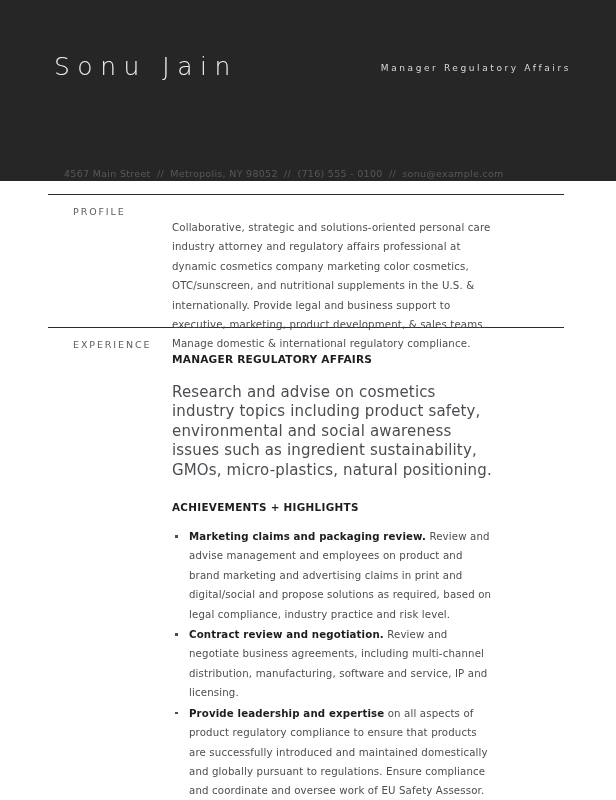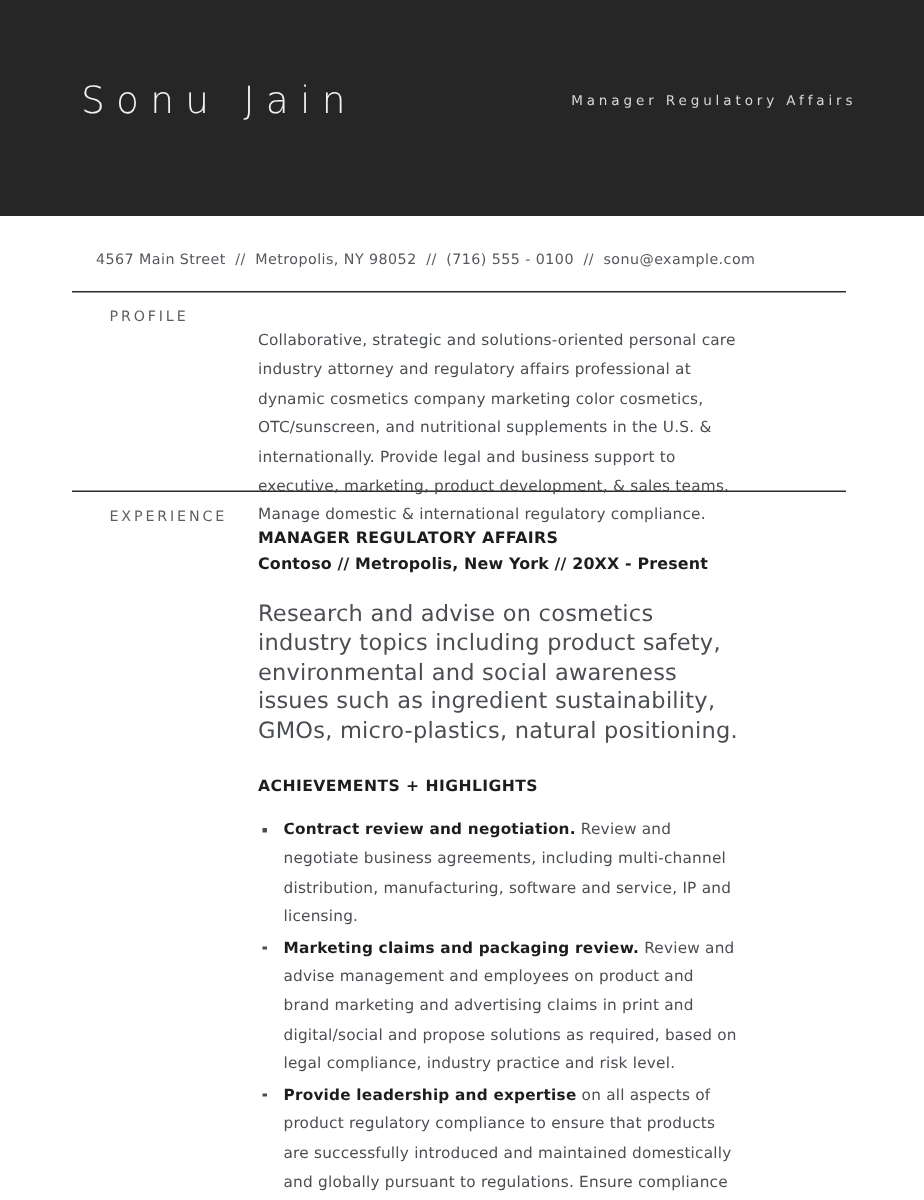--- a/index.html
+++ b/index.html
@@ -16,21 +16,21 @@
     position: relative;
     overflow: hidden;
   }
 
   
   .header-band {
     position: absolute;
     left: 0;
     top: 0;
     width: 616px;
-    height: 144px;
+    height: 181px;
     background: #262626;
   }
 
   .header-inner {
     position: absolute;
     left: 0;
     top: 0;
     width: 616px;
     height: 144px;
   }
@@ -205,24 +205,23 @@
   <div class="sec-label">PROFILE</div>
   <div class="sec-body">
     <div class="para">Collaborative, strategic and solutions-oriented  personal care industry attorney and regulatory affairs professional at dynamic cosmetics company marketing color cosmetics, OTC/sunscreen, and nutritional supplements in the U.S. &amp; internationally.  Provide legal and business support to executive, marketing, product development, &amp; sales teams. Manage domestic &amp; international  regulatory compliance.</div>
   </div>
 </div>
 
 <div class="section experience">
   <div class="sec-label">EXPERIENCE</div>
   <div class="sec-body">
     <div class="job-title">MANAGER REGULATORY AFFAIRS</div>
-    <div class="job-meta">Contoso // Metropolis, New York // 20XX - Present</div>
     <div class="job-desc">Research and advise on cosmetics industry topics including product safety, environmental and social awareness issues such as ingredient sustainability,  GMOs, micro-plastics, natural positioning.</div>
 
     <div class="ach-heading">ACHIEVEMENTS + HIGHLIGHTS</div>
 
     <ul class="ach-list" id="ach-list">
+        <li><span class="dot"></span><span class="lead">Marketing claims and packaging review.</span><span> Review and advise management and employees on product and brand marketing and advertising claims in print and digital/social and propose solutions as required, based on legal compliance, industry practice and risk level.</span></li>
         <li><span class="dot"></span><span class="lead">Contract review and negotiation.</span><span> Review and negotiate business agreements, including  multi-channel  distribution, manufacturing, software and service, IP and licensing.</span></li>
-        <li><span class="dot"></span><span class="lead">Marketing claims and packaging review.</span><span> Review and advise management and employees on product and brand marketing and advertising claims in print and digital/social and propose solutions as required, based on legal compliance, industry practice and risk level.</span></li>
         <li><span class="dot"></span><span class="lead">Provide leadership and expertise</span><span> on all aspects of product regulatory compliance to ensure that products are successfully introduced and maintained domestically and globally pursuant to regulations. Ensure compliance and coordinate and oversee work of EU Safety Assessor.</span></li>
       </ul>
   </div>
 </div>
 
 </body></html>

